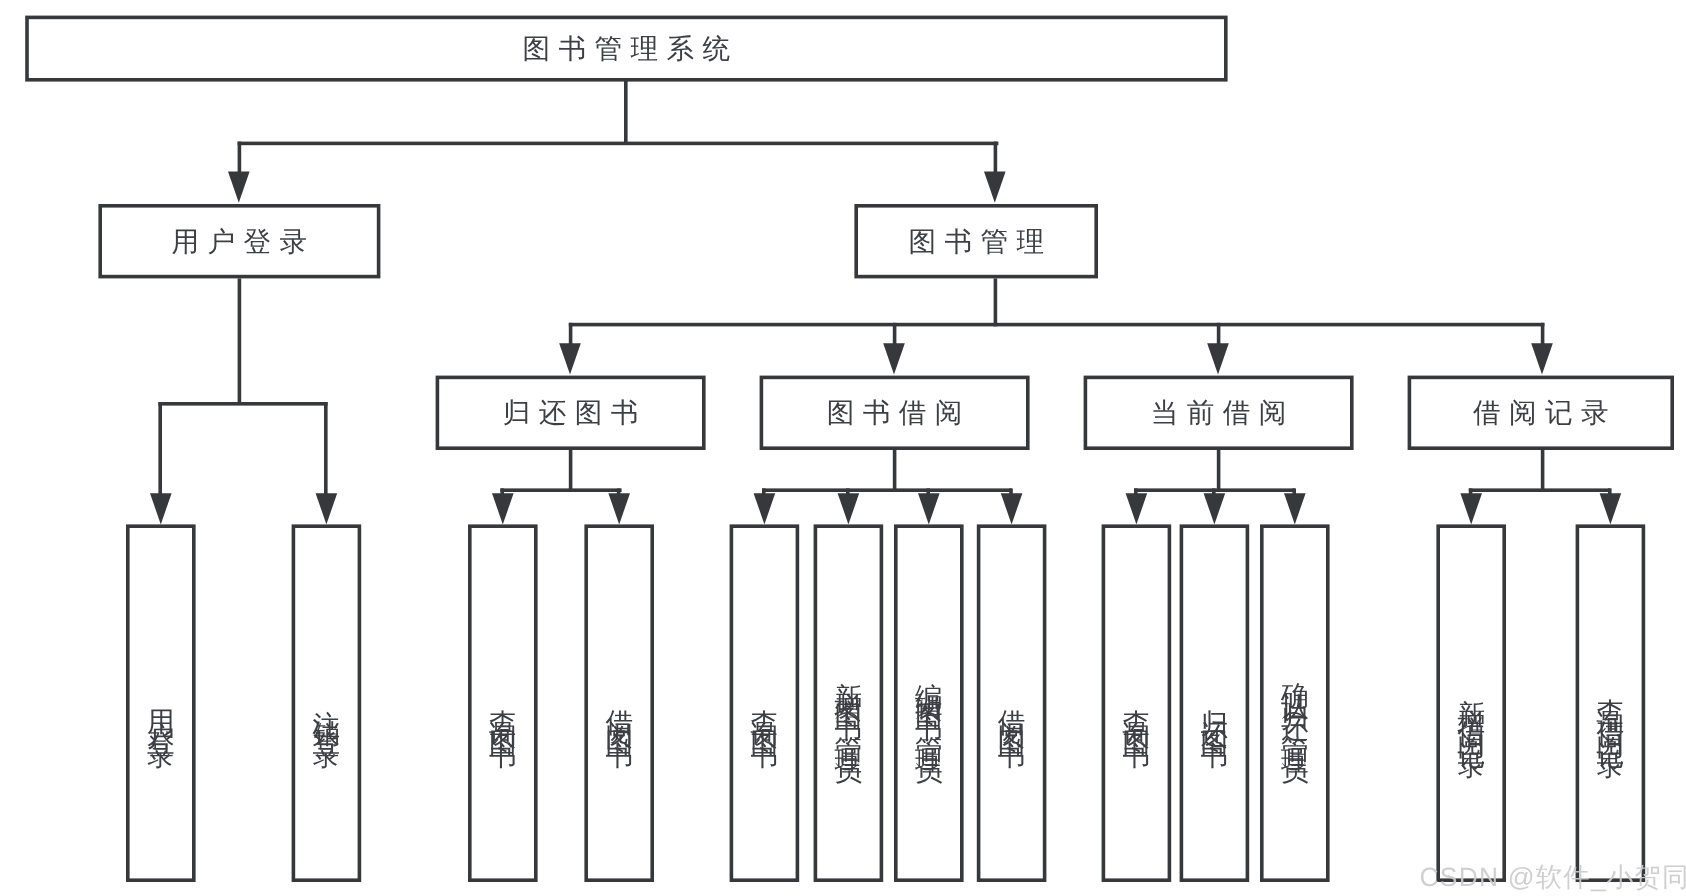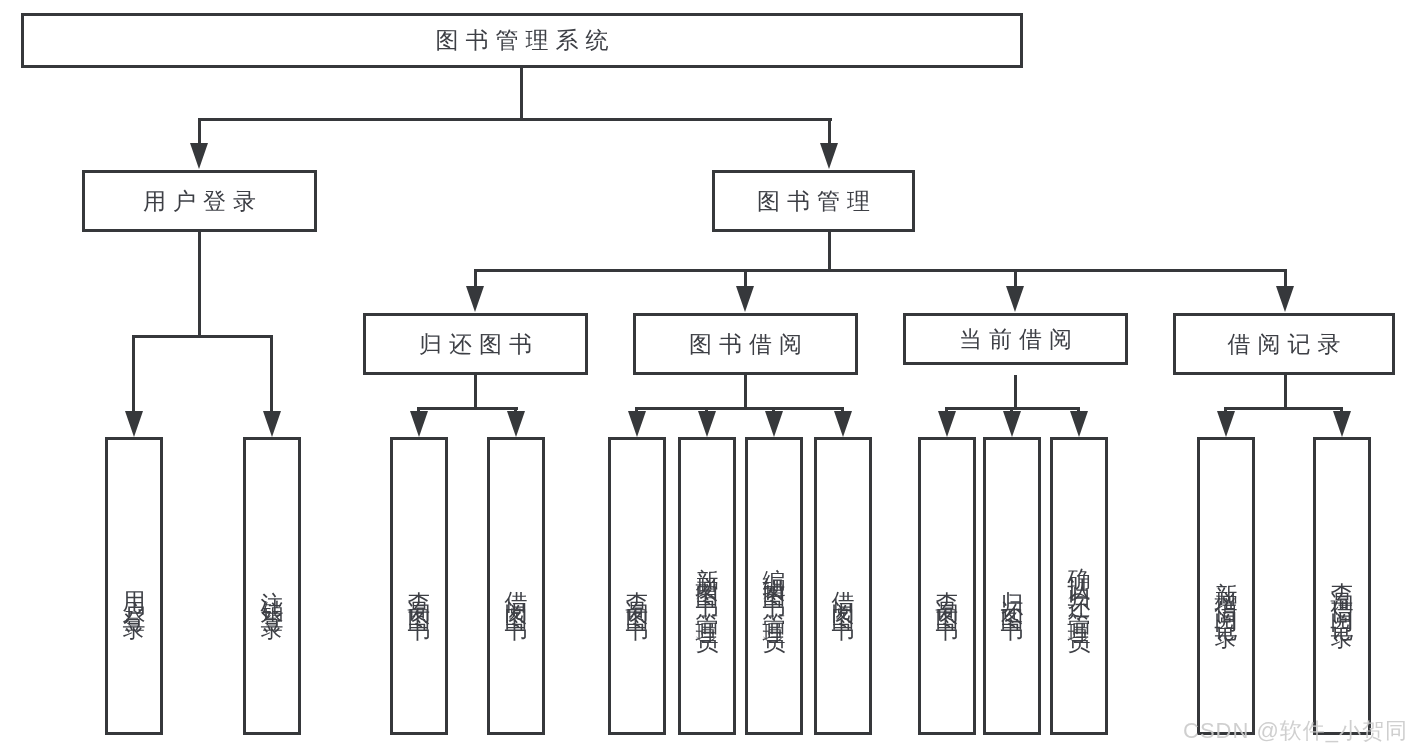--- a/index.html
+++ b/index.html
@@ -79,21 +79,21 @@
   <div class="ah" style="left:1006px;top:286px;"></div>
   <div class="vl" style="left:1284px;top:269px;height:18px;"></div>
   <div class="ah" style="left:1276px;top:286px;"></div>
 
   <div class="box" style="left:363px;top:313px;width:225px;height:62px;">
     <span class="lbl">归还图书</span>
   </div>
   <div class="box" style="left:633px;top:313px;width:225px;height:62px;">
     <span class="lbl">图书借阅</span>
   </div>
-  <div class="box" style="left:903px;top:313px;width:225px;height:52px;">
+  <div class="box" style="left:903px;top:313px;width:225px;height:62px;">
     <span class="lbl">当前借阅</span>
   </div>
   <div class="box" style="left:1173px;top:313px;width:222px;height:62px;">
     <span class="lbl">借阅记录</span>
   </div>
 
   <div class="vl" style="left:474px;top:375px;height:34px;"></div>
   <div class="hl" style="left:417px;top:407px;width:101px;"></div>
   <div class="vl" style="left:417px;top:407px;height:8px;"></div>
   <div class="ah" style="left:410px;top:411px;"></div>

